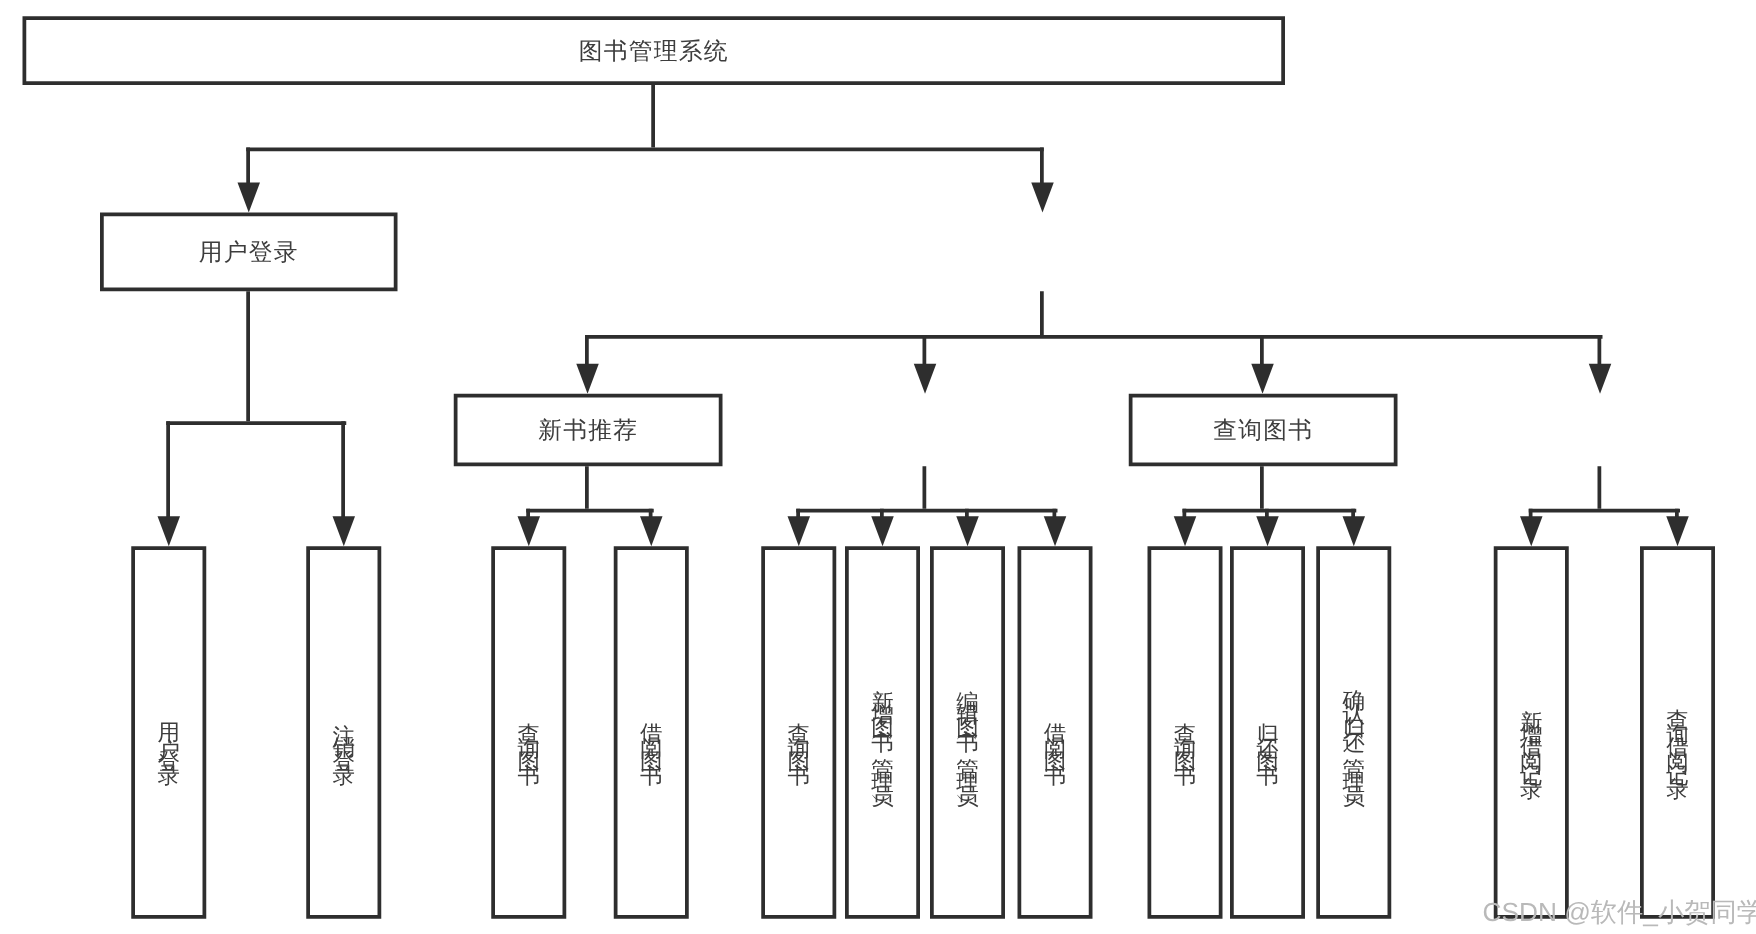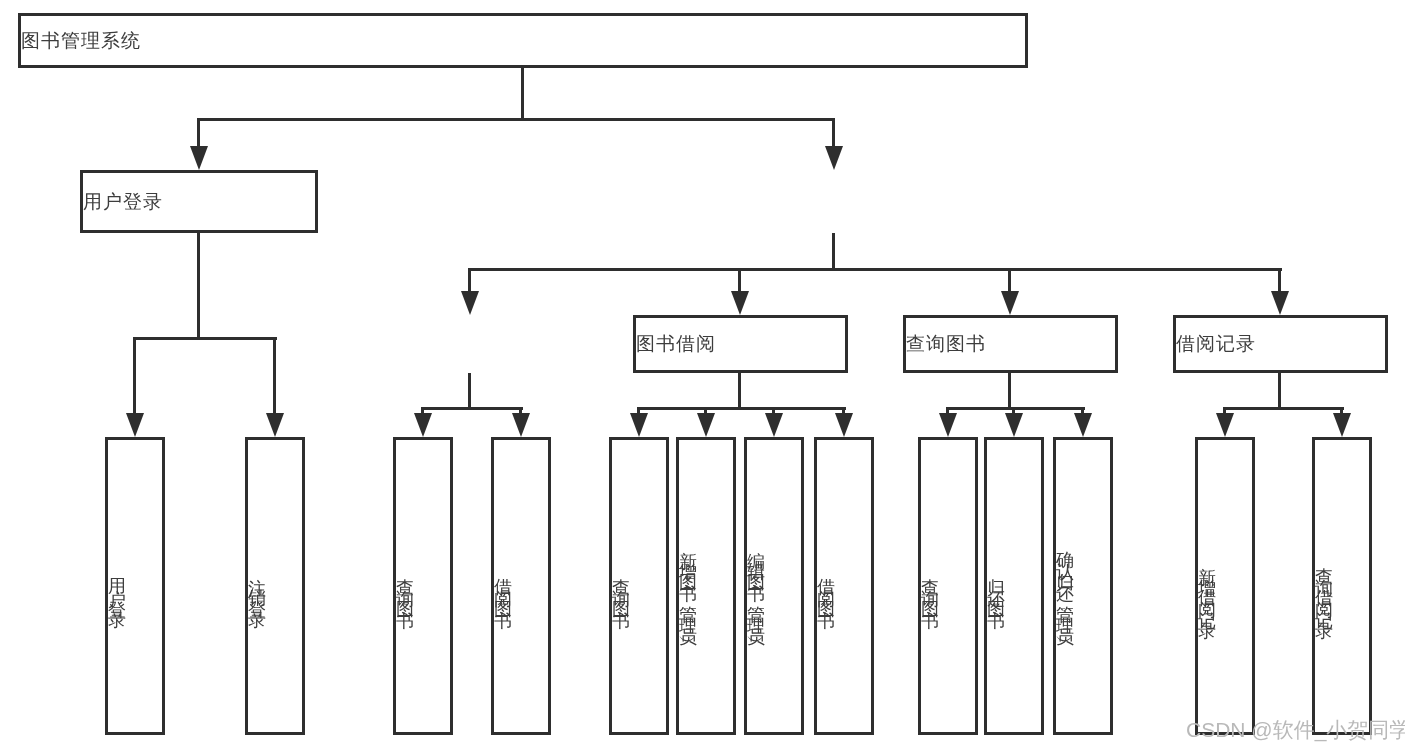--- a/index.html
+++ b/index.html
@@ -15,20 +15,21 @@
     overflow: hidden;
     font-family: "Liberation Sans", "DejaVu Sans", sans-serif;
   }
   .box {
     position: absolute;
     box-sizing: border-box;
     background: #ffffff;
     border: 3px solid #2e2e2e;
     display: flex;
     align-items: center;
+    justify-content: center;
     color: #3d3d3d;
   }
   .hbox {
     font-size: 19px;
     letter-spacing: 1px;
   }
   .vbox .vlbl {
     writing-mode: vertical-rl;
     text-orientation: mixed;
     font-size: 18px;
@@ -90,28 +91,25 @@
   <div class="cline" style="left:468px;top:268px;width:814px;height:3px"></div>
   <div class="cline" style="left:468px;top:268px;width:3px;height:25px"></div>
   <div class="cline" style="left:738px;top:268px;width:3px;height:25px"></div>
   <div class="cline" style="left:1008px;top:268px;width:3px;height:25px"></div>
   <div class="cline" style="left:1278px;top:268px;width:3px;height:25px"></div>
   <div class="arrow" style="left:461px;top:291px"></div>
   <div class="arrow" style="left:731px;top:291px"></div>
   <div class="arrow" style="left:1001px;top:291px"></div>
   <div class="arrow" style="left:1271px;top:291px"></div>
 
-  <div class="box hbox" style="left:633px;top:315px;width:215px;height:58px">
-    <span>图书借阅</span>
+  <div class="box hbox" style="left:363px;top:315px;width:215px;height:58px">
+    <span>新书推荐</span>
   </div>
   <div class="box hbox" style="left:903px;top:315px;width:215px;height:58px">
     <span>查询图书</span>
-  </div>
-  <div class="box hbox" style="left:1173px;top:315px;width:215px;height:58px">
-    <span>借阅记录</span>
   </div>
 
   <div class="cline" style="left:468px;top:373px;width:3px;height:34px"></div>
   <div class="cline" style="left:421px;top:407px;width:102px;height:3px"></div>
   <div class="cline" style="left:421px;top:407px;width:3px;height:12px"></div>
   <div class="cline" style="left:519px;top:407px;width:3px;height:12px"></div>
   <div class="arrow" style="left:414px;top:413px"></div>
   <div class="arrow" style="left:512px;top:413px"></div>
 
   <div class="cline" style="left:738px;top:373px;width:3px;height:34px"></div>

